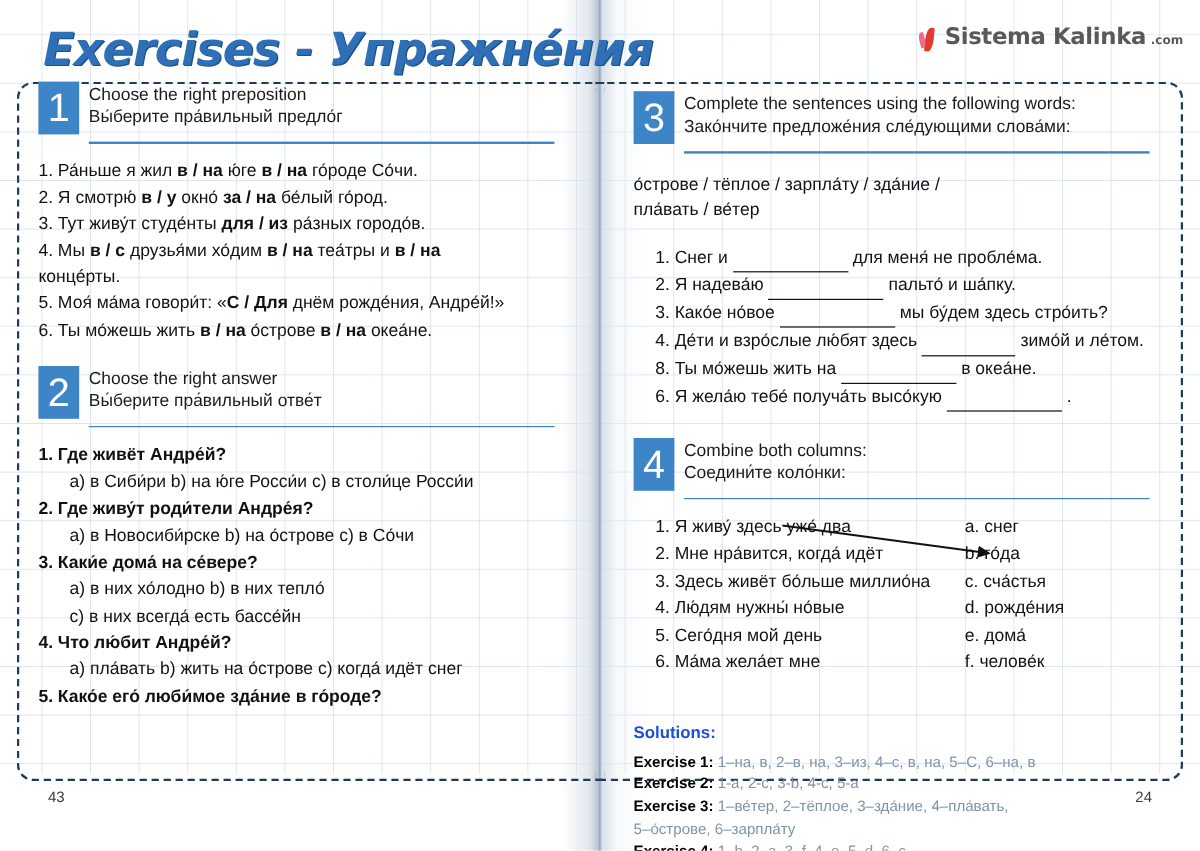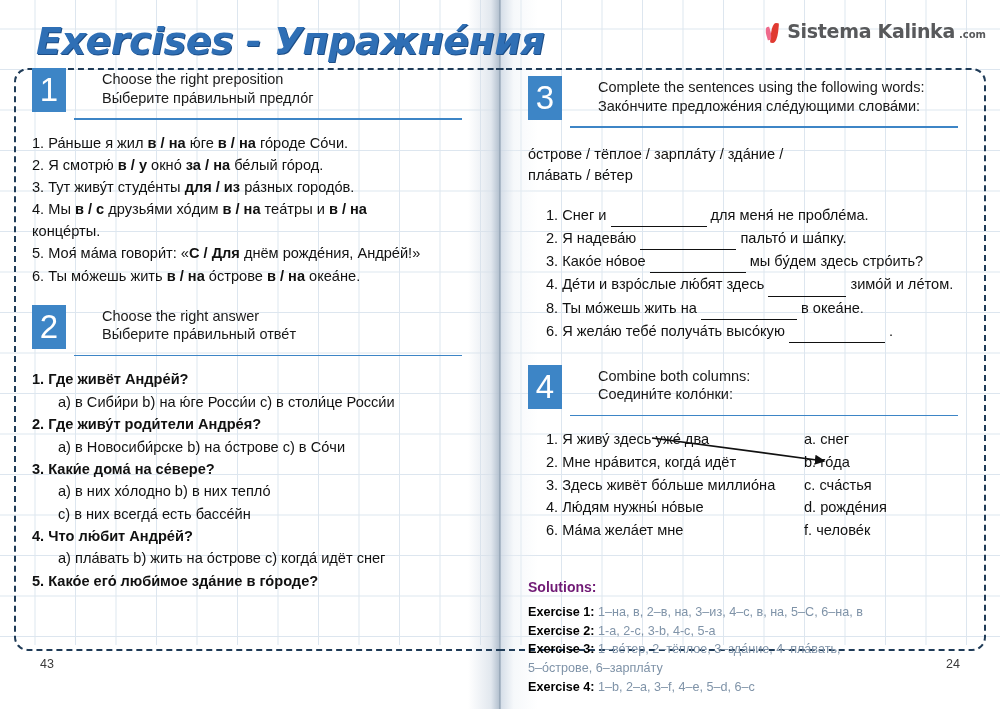--- a/index.html
+++ b/index.html
@@ -173,21 +173,20 @@
     font-family: "Liberation Sans", sans-serif;
     font-size: 33px;
     font-weight: normal;
     line-height: 44px;
     text-align: center;
     flex: 0 0 auto;
   }
   .ex-titles {
     padding-top: 2px;
     line-height: 1.28;
-    margin-left: 28px;
   }
   .ex-title-en, .ex-title-ru {
     font-size: 14.5px;
     color: #1a1a1a;
     white-space: nowrap;
   }
   .ex-rule {
     height: 1.5px;
     background: #3d85c6;
     margin-left: 42px;
@@ -254,21 +253,21 @@
   
   #solutions {
     margin-top: 36px;
     color: #7f93a8;
     font-size: 12.6px;
     line-height: 1.48;
   }
   #solutions .sol-title {
     font-size: 14px;
     font-weight: bold;
-    color: #701a75;
+    color: #1d4ed8;
     margin-bottom: 5px;
   }
   #solutions .sol-row { white-space: normal; }
   #solutions .sol-label {
     font-weight: bold;
     color: #000000;
   }
 
   
   .page-num {
@@ -405,20 +404,24 @@
           </div>
           <div class="match-row">
             <div class="match-left">3. Здесь живёт бо́льше миллио́на</div>
             <div class="match-right">c. сча́стья</div>
           </div>
           <div class="match-row">
             <div class="match-left">4. Лю́дям нужны́ но́вые</div>
             <div class="match-right">d. рожде́ния</div>
           </div>
           <div class="match-row">
+            <div class="match-left">5. Сего́дня мой день</div>
+            <div class="match-right">e. дома́</div>
+          </div>
+          <div class="match-row">
             <div class="match-left">6. Ма́ма жела́ет мне</div>
             <div class="match-right">f. челове́к</div>
           </div>
         </div>
     </div>
 
     <div id="solutions">
       <div class="sol-title">Solutions:</div>
       <div id="sol-rows">
           <div class="sol-row"><span class="sol-label">Exercise 1:</span><span> 1–на, в, 2–в, на, 3–из, 4–с, в, на, 5–С, 6–на, в</span></div>

